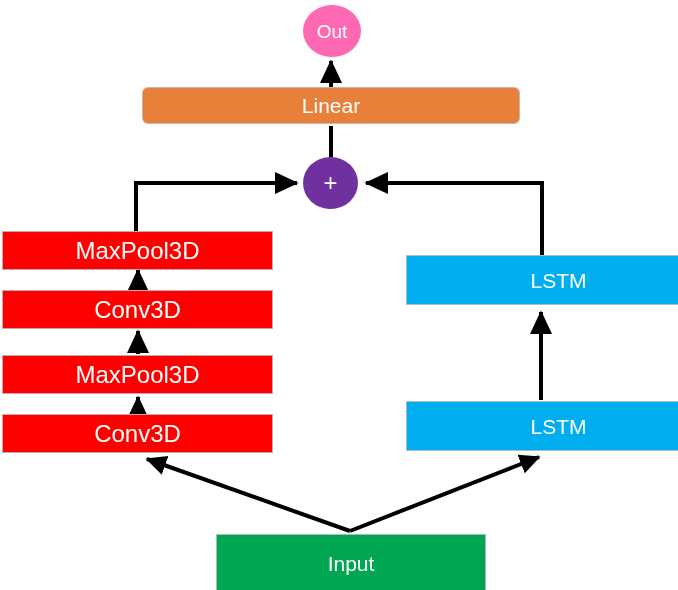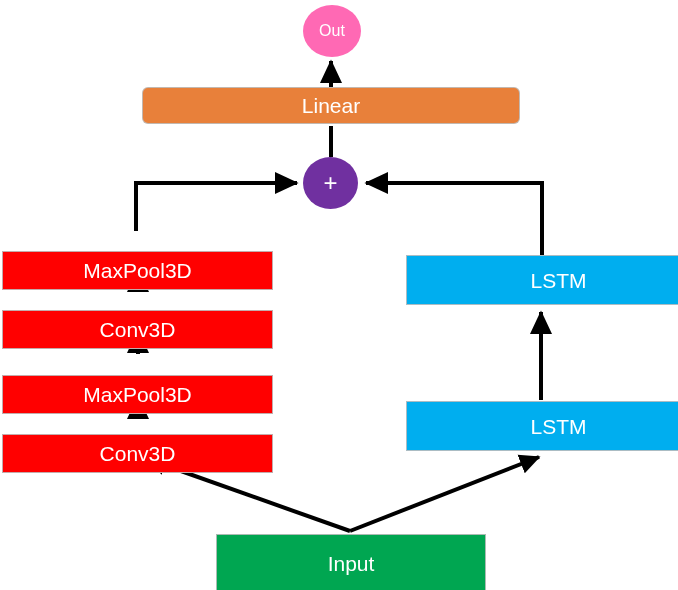--- a/index.html
+++ b/index.html
@@ -34,21 +34,21 @@
   .circle {
     border-radius: 50%;
   }
   
   #node-out {
     left: 303px;
     top: 5px;
     width: 58px;
     height: 52px;
     background: #FF69B4;
-    font-size: 16px;
+    font-size: 19px;
   }
   
   #node-linear {
     left: 142px;
     top: 87px;
     width: 378px;
     height: 37px;
     background: #E8803A;
     font-size: 21px;
     border-radius: 6px;
@@ -62,22 +62,21 @@
     background: #7030A0;
     font-size: 24px;
     font-weight: 400;
   }
   
   .red-block {
     left: 2px;
     width: 271px;
     height: 39px;
     background: #FF0000;
-    font-size: 21px;
-    margin-top: 20px;
+    font-size: 24px;
   }
   #node-maxpool3d-2 { top: 231px; }
   #node-conv3d-2    { top: 290px; }
   #node-maxpool3d-1 { top: 355px; }
   #node-conv3d-1    { top: 414px; }
 
   
   .blue-block {
     left: 406px;
     width: 305px;

